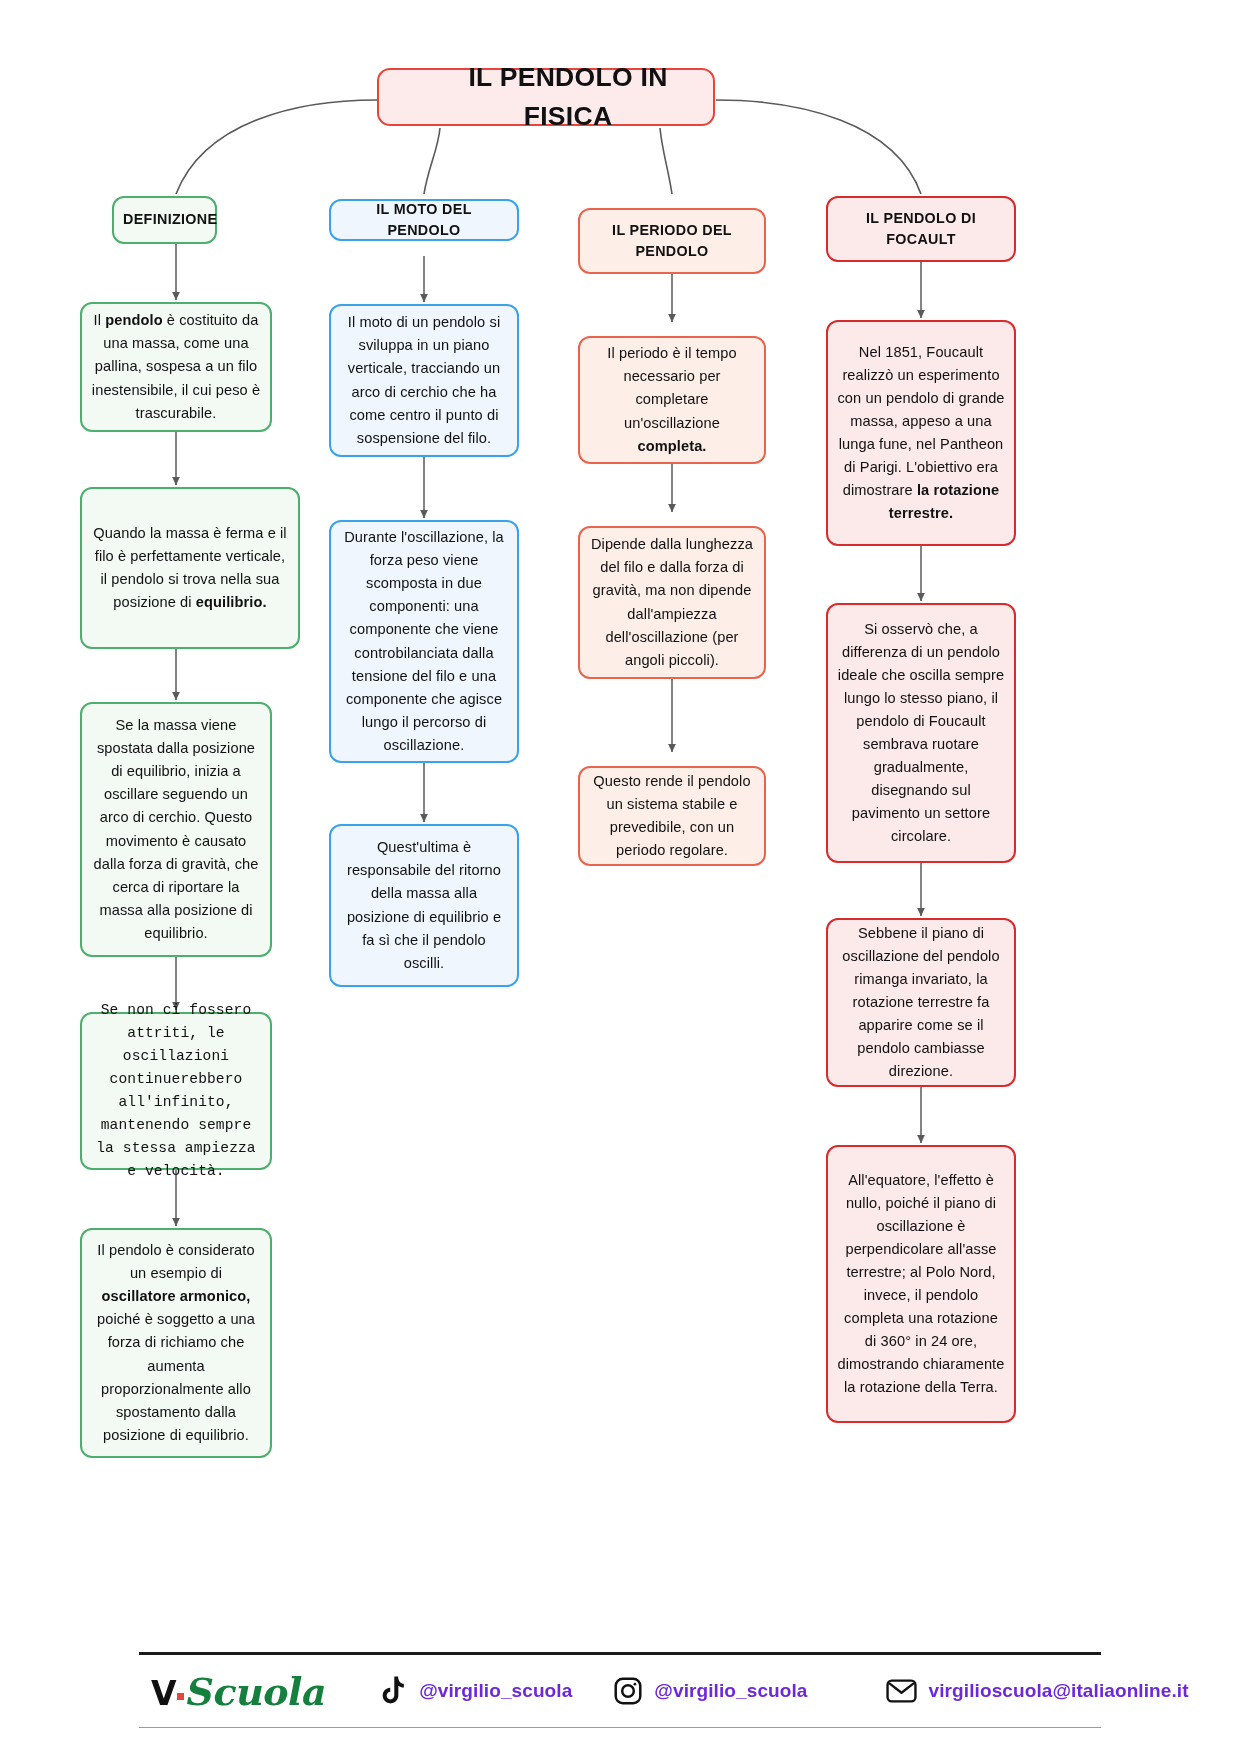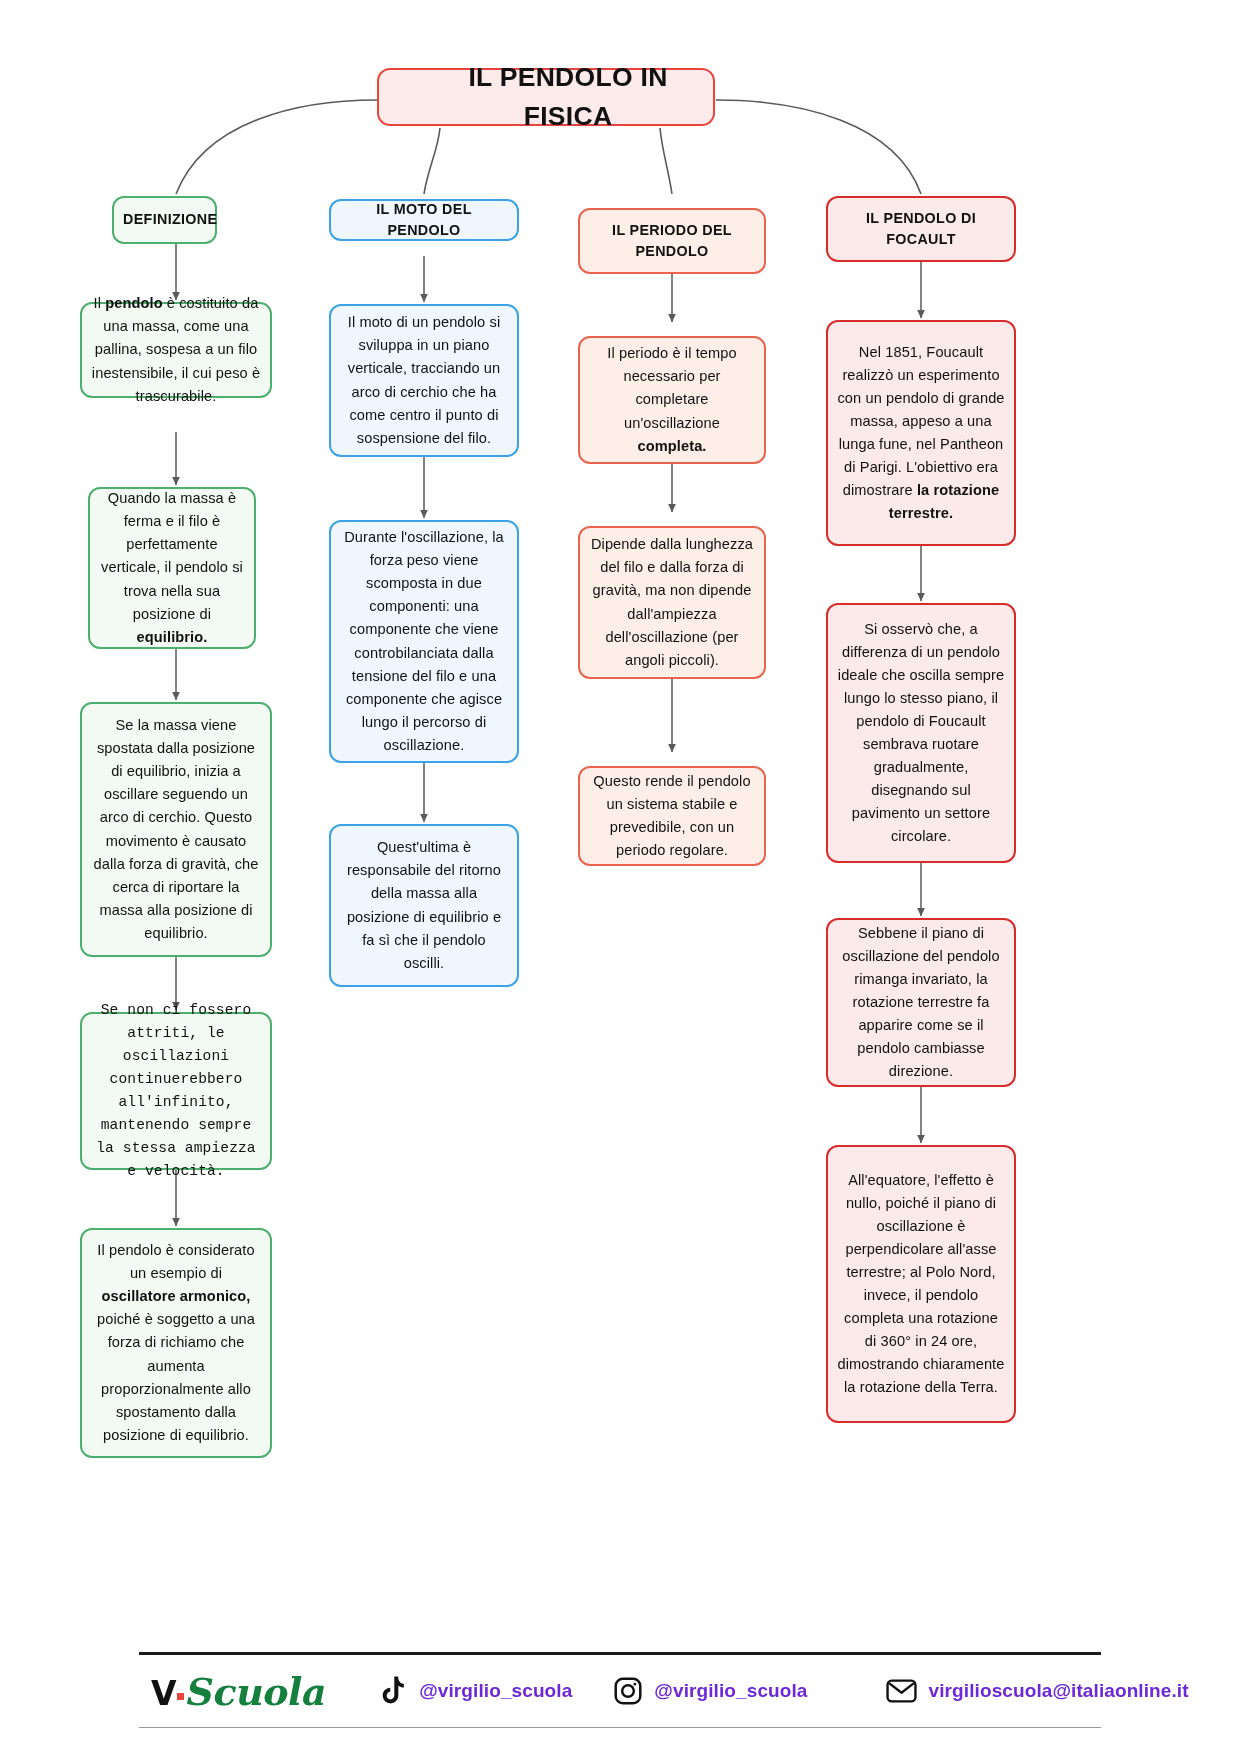--- a/index.html
+++ b/index.html
@@ -207,25 +207,25 @@
   </svg>
 
   <div class="node" id="root-node">
     <span class="txt">IL PENDOLO IN FISICA</span>
   </div>
 
   <div class="node header-node theme-green" style="left:112px; top:196px; width:105px; height:48px;">
     <span class="txt">DEFINIZIONE</span>
   </div>
 
-  <div class="node body-node theme-green" style="left:80px; top:302px; width:192px; height:96px;">
+  <div class="node body-node theme-green" style="left:80px; top:302px; width:192px; height:130px;">
     <span class="txt">Il <b>pendolo</b> è costituito da una massa, come una pallina, sospesa a un filo inestensibile, il cui peso è trascurabile.</span>
   </div>
 
-  <div class="node body-node theme-green" style="left:88px; top:487px; width:168px; height:162px;">
+  <div class="node body-node theme-green" style="left:80px; top:487px; width:220px; height:162px;">
     <span class="txt">Quando la massa è ferma e il filo è perfettamente verticale, il pendolo si trova nella sua posizione di <b>equilibrio.</b></span>
   </div>
 
   <div class="node body-node theme-green" style="left:80px; top:702px; width:192px; height:255px;">
     <span class="txt">Se la massa viene spostata dalla posizione di equilibrio, inizia a oscillare seguendo un arco di cerchio. Questo movimento è causato dalla forza di gravità, che cerca di riportare la massa alla posizione di equilibrio.</span>
   </div>
 
   <div class="node body-node theme-green" style="left:80px; top:1012px; width:192px; height:158px;font-family:Liberation Mono, monospace;">
     <span class="txt">Se non ci fossero attriti, le oscillazioni continuerebbero all'infinito, mantenendo sempre la stessa ampiezza e velocità.</span>
   </div>

